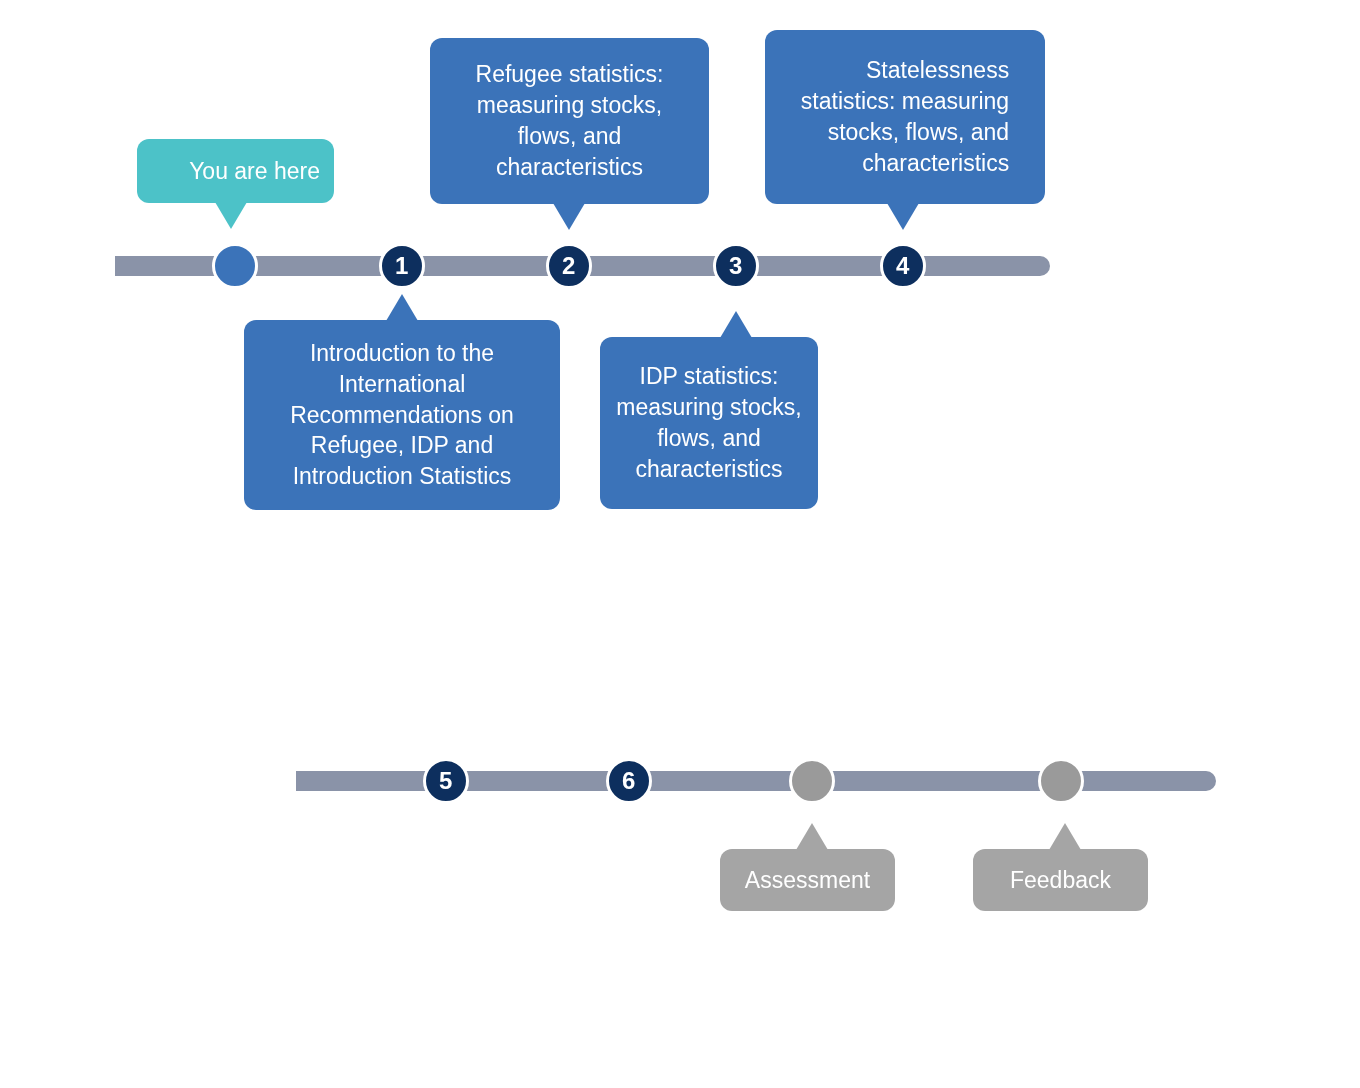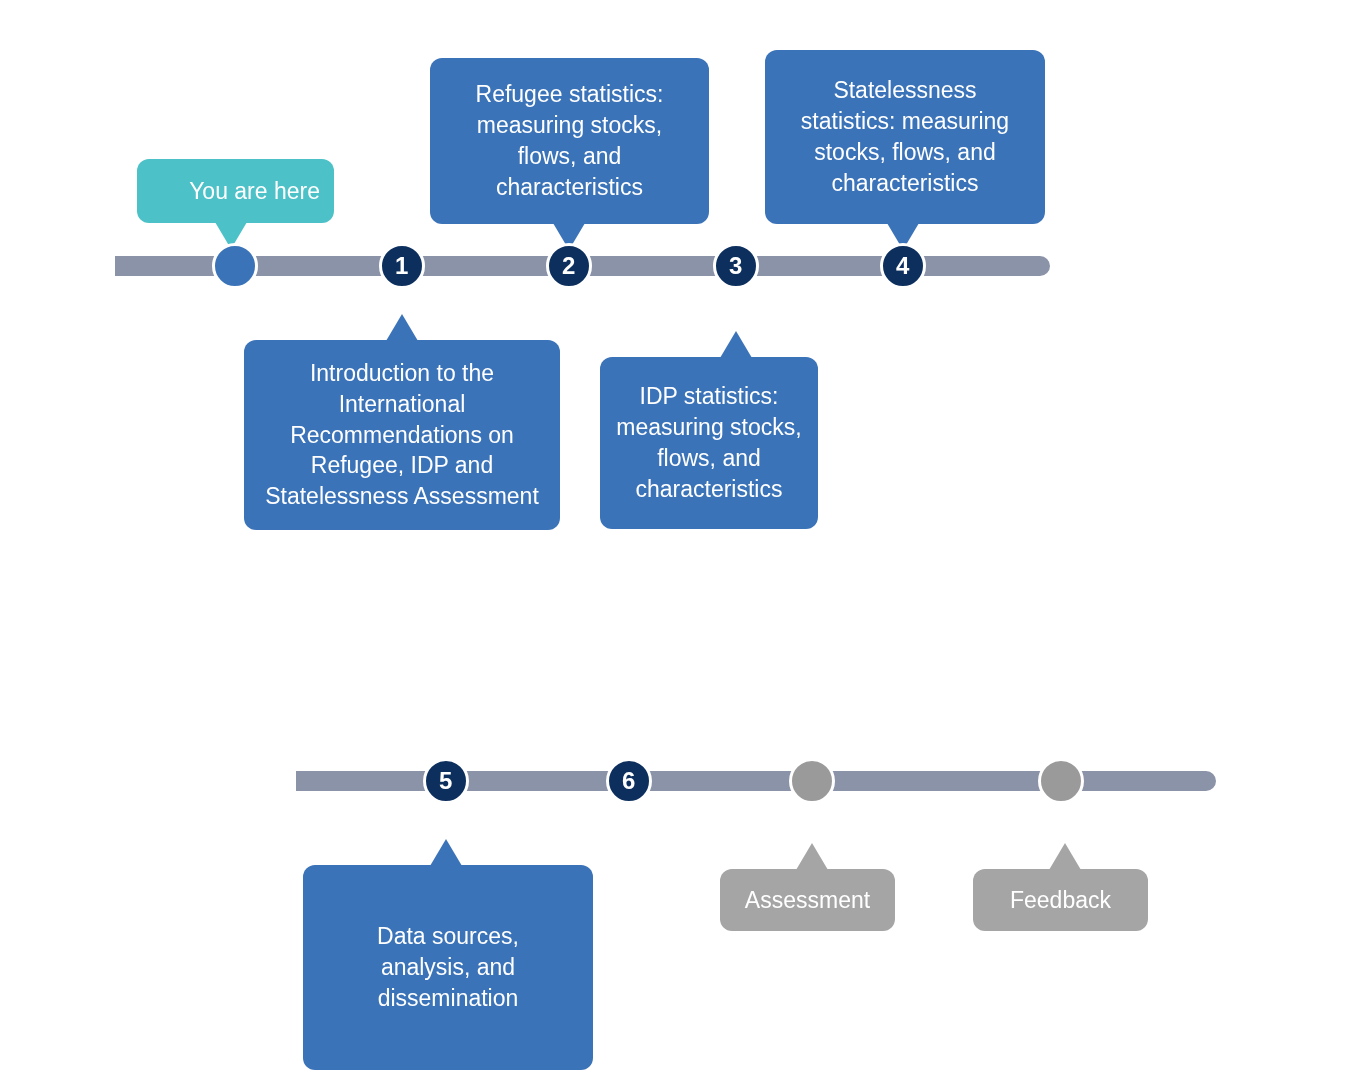--- a/index.html
+++ b/index.html
@@ -66,21 +66,20 @@
     border-radius: 12px;
     color: #ffffff;
     display: flex;
     align-items: center;
     justify-content: center;
     text-align: center;
     padding: 10px 14px;
     font-size: 23px;
     line-height: 1.34;
     white-space: pre-line;
-    margin-top: 20px;
   }
   .bubble.blue { background: #3b73b9; }
   .bubble.teal { background: #4cc2c8; justify-content: flex-end; }
   .bubble.gray { background: #a5a5a5; }
 
   
   .bubble .tail {
     position: absolute;
     width: 0;
     height: 0;
@@ -114,21 +113,21 @@
   </div>
 
   <div class="bubble blue tail-down" style="left:430px; top:38px; width:279px; height:166px;">
     <span>Refugee statistics:
 measuring stocks,
 flows, and
 characteristics</span>
     <span class="tail" style="left:123px;"></span>
   </div>
 
-  <div class="bubble blue tail-down" style="left:765px; top:30px; width:280px; height:174px;">
+  <div class="bubble blue tail-down" style="left:765px; top:30px; width:280px; height:174px;text-align:right;">
     <span>Statelessness
 statistics: measuring
 stocks, flows, and
 characteristics</span>
     <span class="tail" style="left:122px;"></span>
   </div>
 
   <div class="node node-blue" style="left:212px; top:243px;">
     <span></span>
   </div>
@@ -143,21 +142,21 @@
   </div>
   <div class="node node-navy" style="left:880px; top:243px;">
     <span>4</span>
   </div>
 
   <div class="bubble blue tail-up" style="left:244px; top:320px; width:316px; height:190px;">
     <span>Introduction to the
 International
 Recommendations on
 Refugee, IDP and
-Statelessness Assessment</span>
+Introduction Statistics</span>
     <span class="tail" style="left:142px;"></span>
   </div>
 
   <div class="bubble blue tail-up" style="left:600px; top:337px; width:218px; height:172px;">
     <span>IDP statistics:
 measuring stocks,
 flows, and
 characteristics</span>
     <span class="tail" style="left:120px;"></span>
   </div>
@@ -171,26 +170,20 @@
   <div class="node node-navy" style="left:606px; top:758px;">
     <span>6</span>
   </div>
   <div class="node node-gray" style="left:789px; top:758px;">
     <span></span>
   </div>
   <div class="node node-gray" style="left:1038px; top:758px;">
     <span></span>
   </div>
 
-  <div class="bubble blue tail-up" style="left:303px; top:845px; width:290px; height:205px;">
-    <span>Data sources,
-analysis, and
-dissemination</span>
-    <span class="tail" style="left:127px;"></span>
-  </div>
 
   <div class="bubble gray tail-up" style="left:973px; top:849px; width:175px; height:62px;">
     <span>Feedback</span>
     <span class="tail" style="left:76px;"></span>
   </div>
 
   <div class="bubble gray tail-up" style="left:720px; top:849px; width:175px; height:62px;">
     <span>Assessment</span>
     <span class="tail" style="left:76px;"></span>
   </div>

